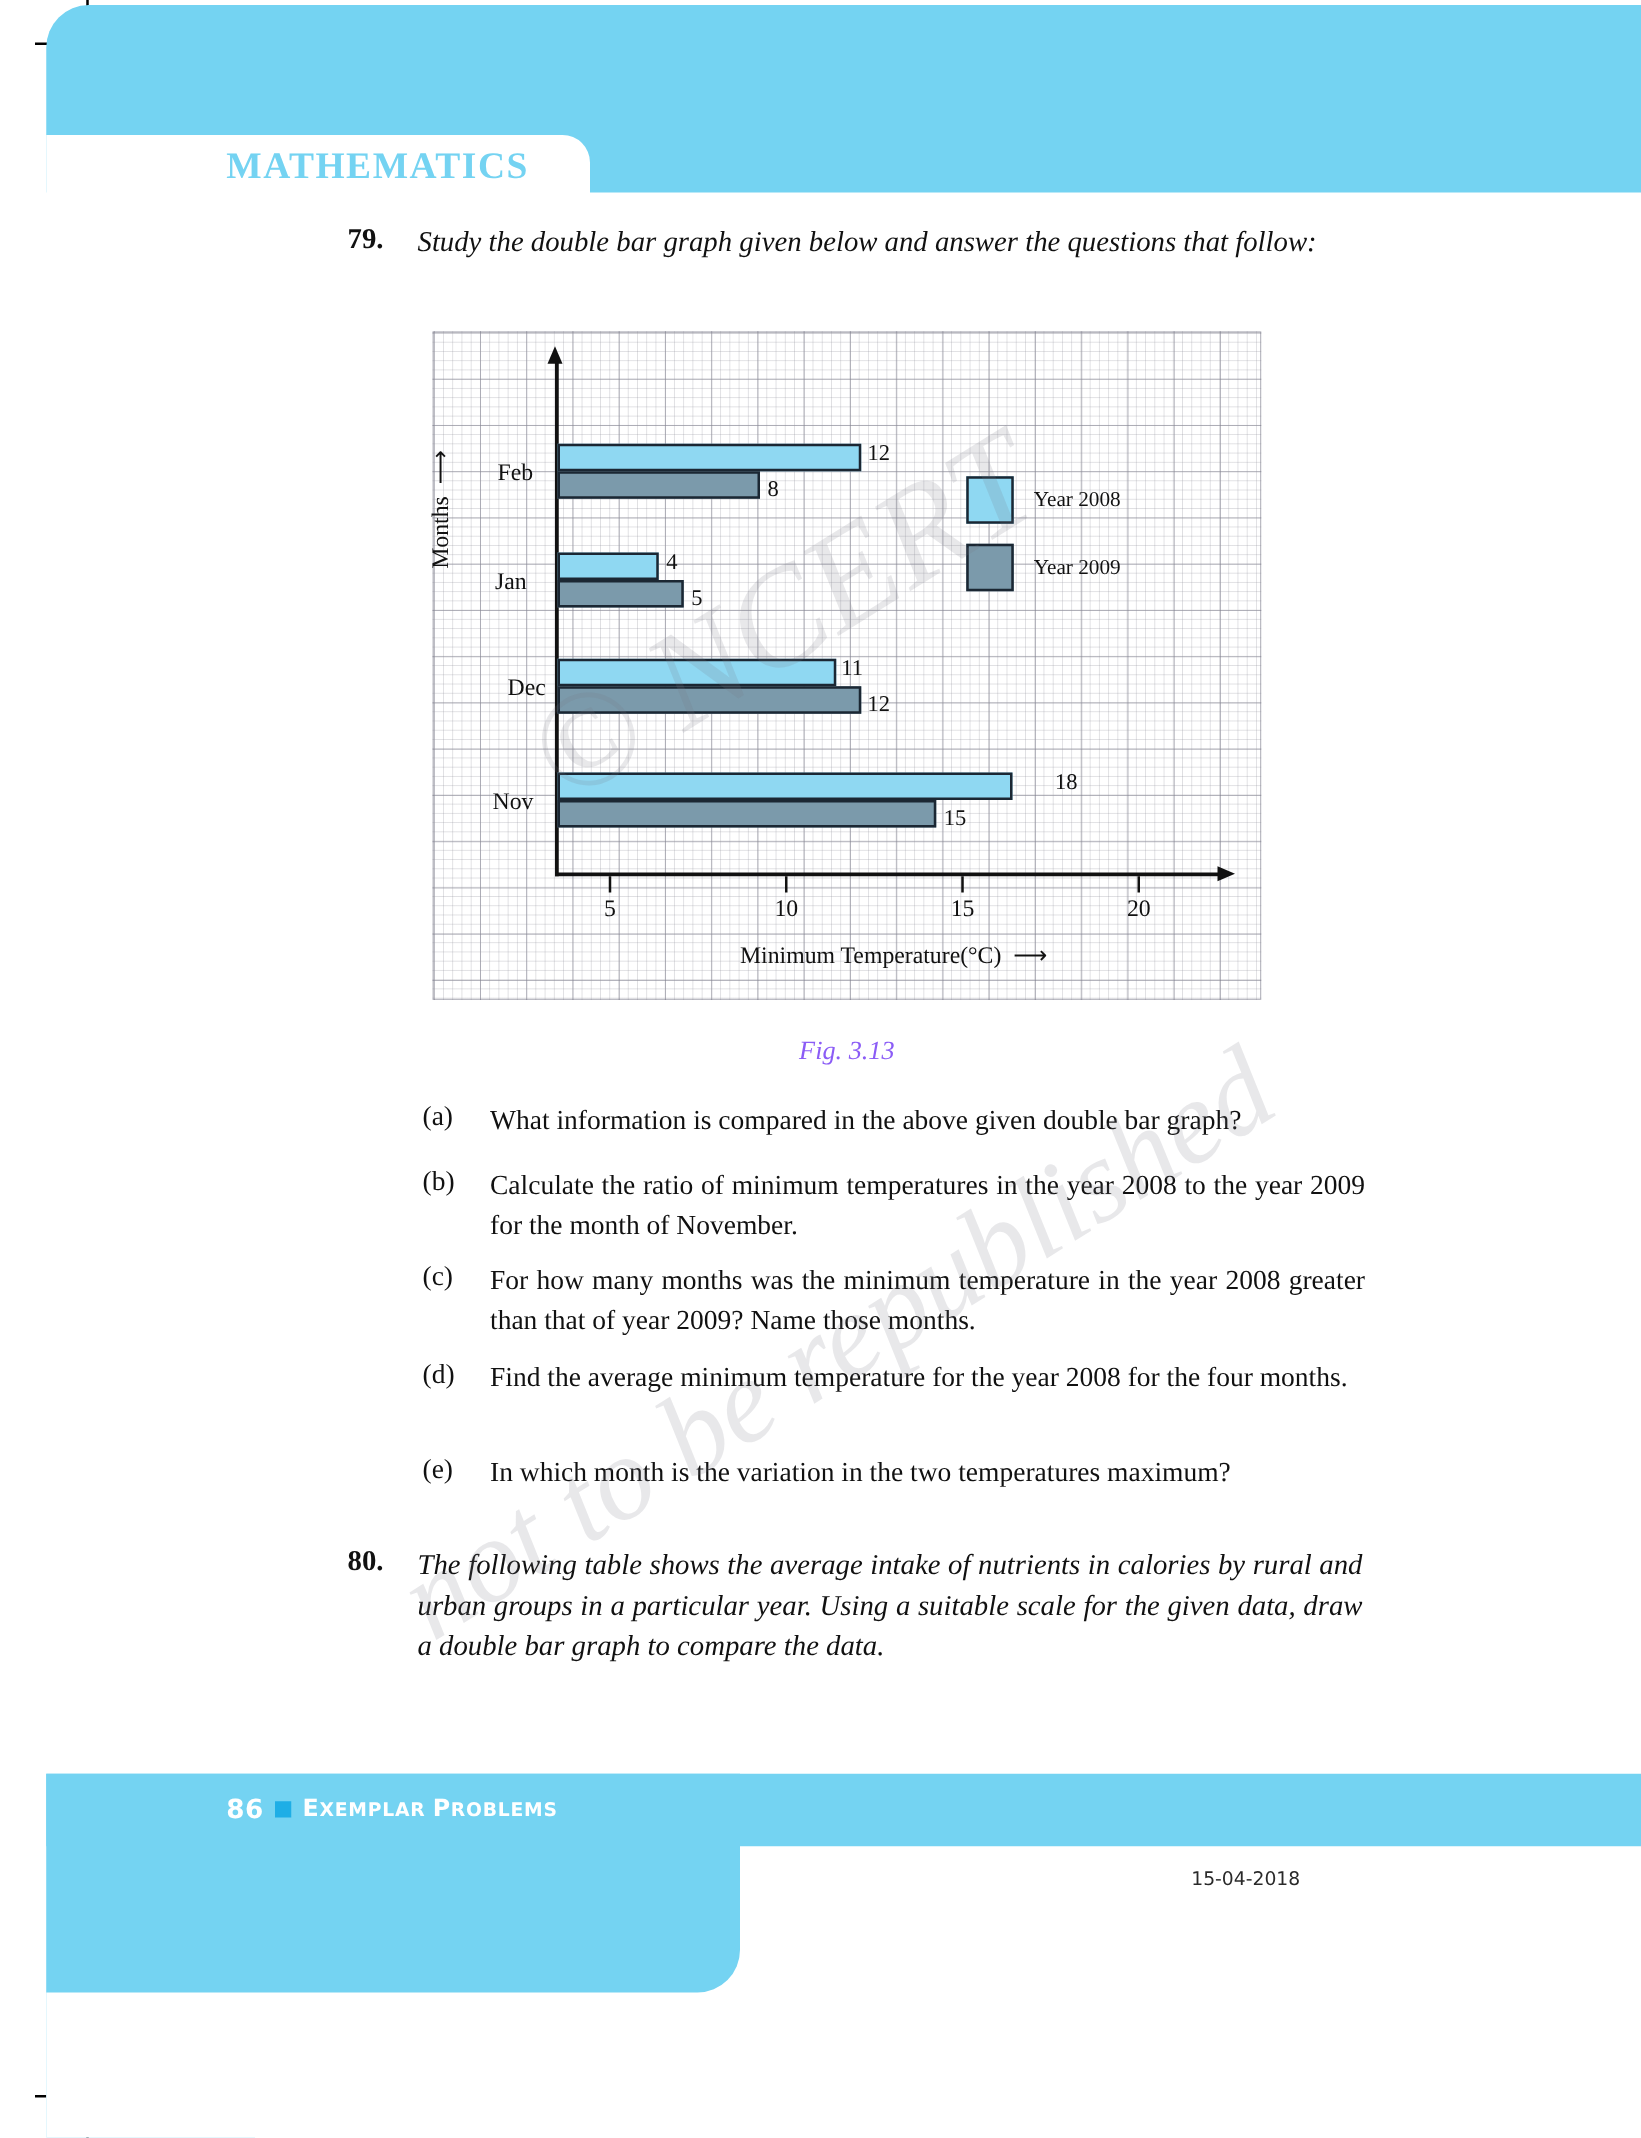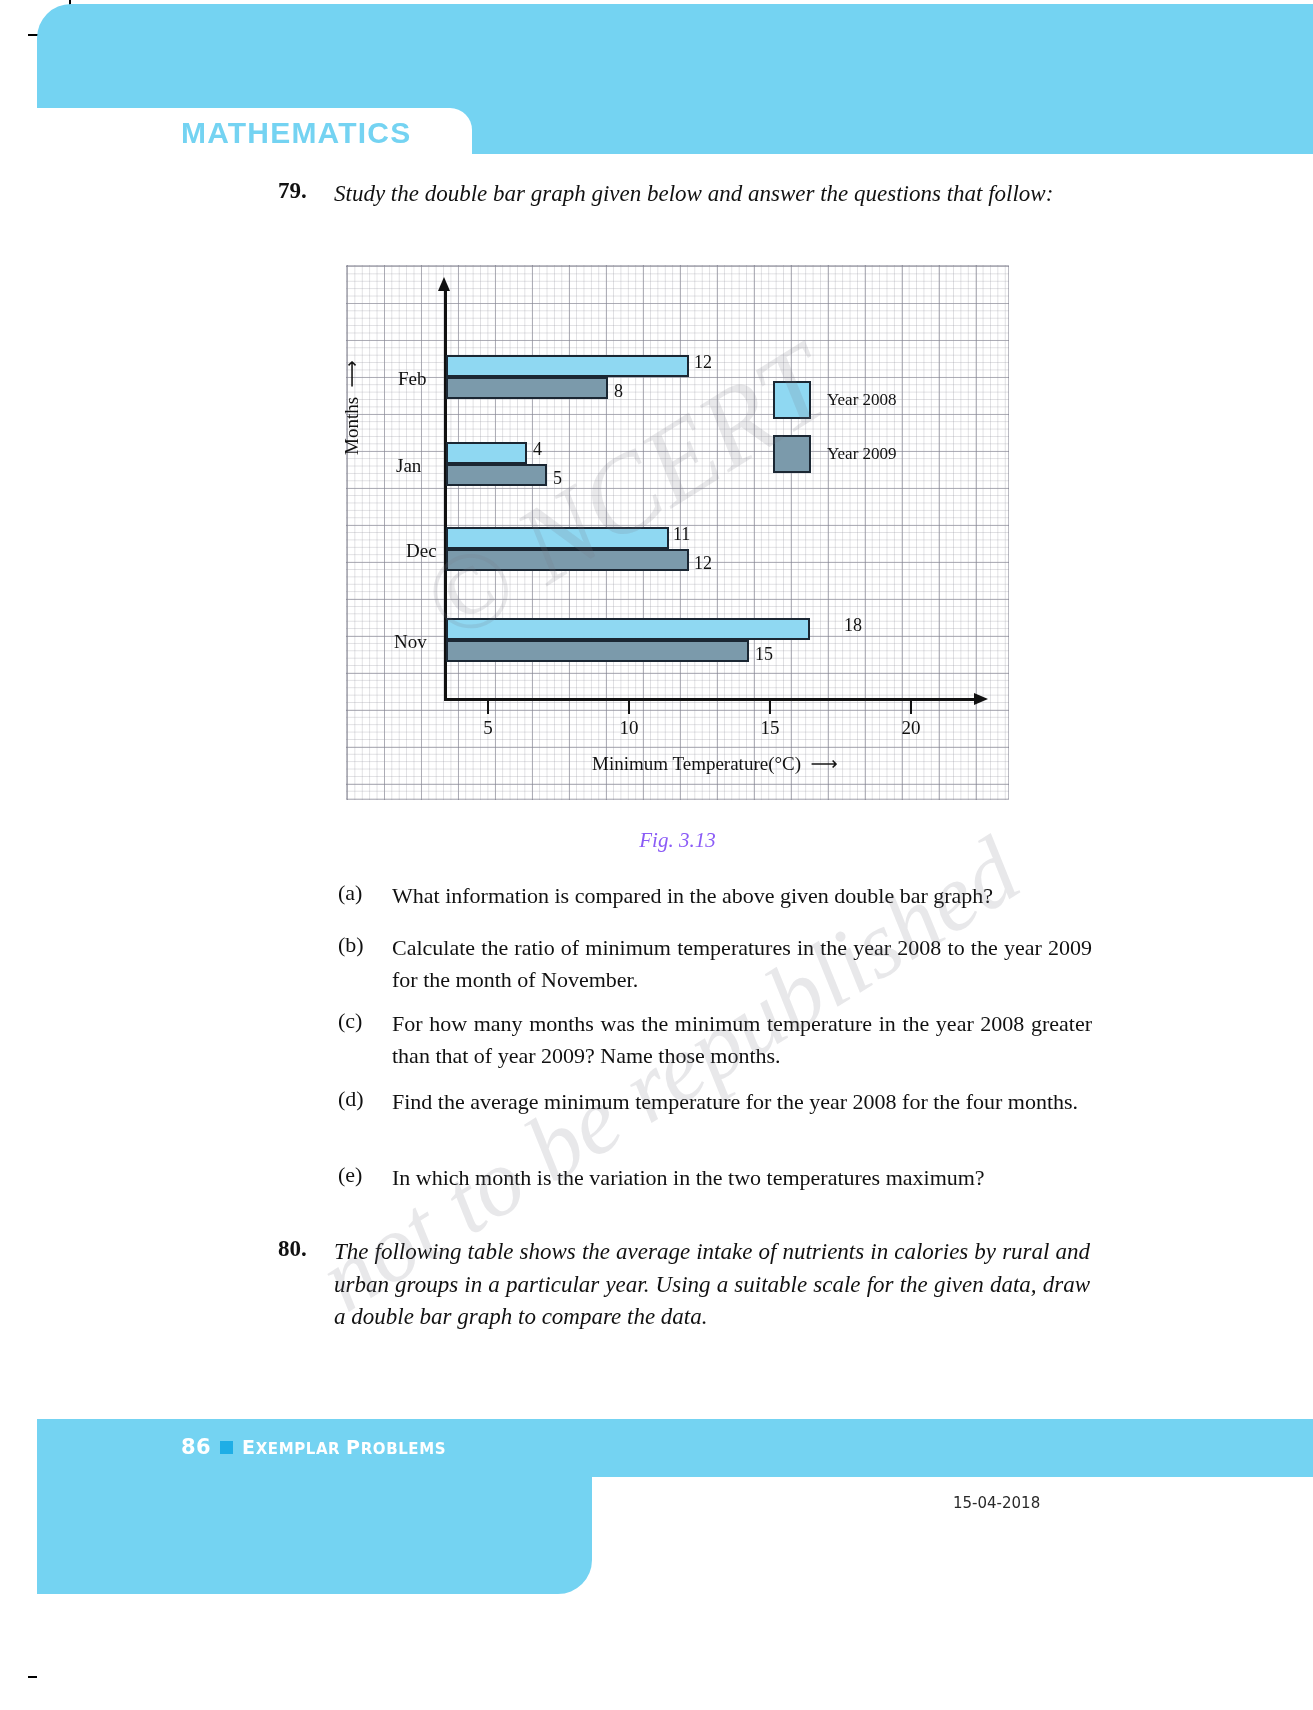--- a/index.html
+++ b/index.html
@@ -41,21 +41,21 @@
     top: 108px;
     width: 435px;
     height: 50px;
     background: #ffffff;
     border-top-right-radius: 22px;
   }
   .header-title {
     position: absolute;
     left: 181px;
     top: 116px;
-    font-family: Liberation Sans, sans-serif;
+    font-family: Liberation Serif, serif;
     font-weight: bold;
     font-size: 30px;
     letter-spacing: 1.2px;
     color: #74d3f2;
     text-shadow: 1px 1px 0 #ffffff;
   }
 
   .page-band-bottom {
     position: absolute;
     left: 37px;

